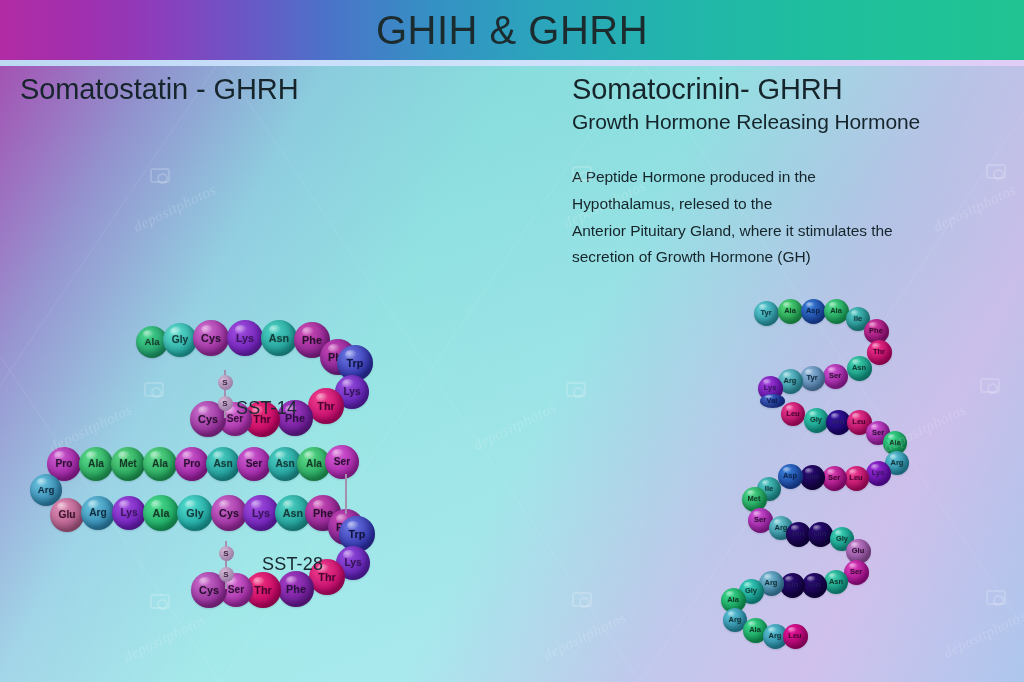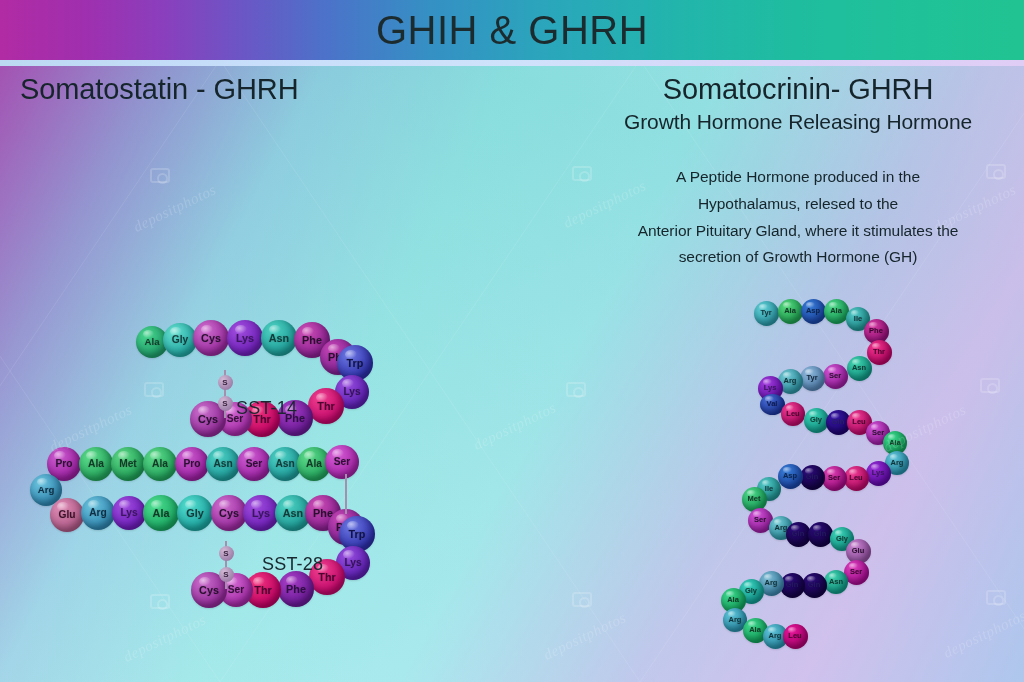--- a/index.html
+++ b/index.html
@@ -60,21 +60,21 @@
     letter-spacing:.5px; line-height:1;
   }
   .header-underline{
     position:absolute; left:0; top:60px; width:1024px; height:6px;
     background:linear-gradient(90deg,#bcd9f2 0%,#c8defa 25%,#cfe2fb 50%,#d9d5f8 75%,#e0cdf6 100%);
     z-index:6;
   }
   
   .col { position:absolute; top:74px; }
   .col-left  { left:20px;  width:500px; }
-  .col-right { left:572px; width:452px;text-align:center; }
+  .col-right { left:572px; width:452px; }
   .col h2 {
     font-size:29px; font-weight:400; color:#16252b;
     line-height:1.05; letter-spacing:-.1px;
   }
   .col h3 {
     font-size:21px; font-weight:400; color:#16252b;
     line-height:1.12; margin-top:6px; letter-spacing:-.1px;
   }
   .col .body {
     margin-top:30px; font-size:15.5px; color:#16252b;
@@ -199,21 +199,21 @@
     <div class="aa" title="GHRH : Asp" style="left: 800.5px; top: 298.5px; width: 25px; height: 25px; background: radial-gradient(circle at 33% 28%, rgb(58, 127, 216), rgb(26, 70, 168) 68%, rgb(26, 70, 168)); color: rgb(12, 36, 80); font-size: 7.5px; box-shadow: rgba(0, 0, 0, 0.33) -3px -4px 7px inset, rgba(0, 0, 0, 0.12) 0px 1px 2px;">Asp</div>
     <div class="aa" title="GHRH : Ala" style="left: 823.5px; top: 298.5px; width: 25px; height: 25px; background: radial-gradient(circle at 33% 28%, rgb(79, 217, 139), rgb(25, 163, 90) 68%, rgb(25, 163, 90)); color: rgb(18, 58, 38); font-size: 7.5px; box-shadow: rgba(0, 0, 0, 0.33) -3px -4px 7px inset, rgba(0, 0, 0, 0.12) 0px 1px 2px;">Ala</div>
     <div class="aa" title="GHRH : Ile" style="left: 846px; top: 307px; width: 24px; height: 24px; background: radial-gradient(circle at 33% 28%, rgb(84, 200, 198), rgb(31, 147, 146) 68%, rgb(31, 147, 146)); color: rgb(16, 51, 58); font-size: 7.5px; box-shadow: rgba(0, 0, 0, 0.33) -3px -4px 7px inset, rgba(0, 0, 0, 0.12) 0px 1px 2px;">Ile</div>
     <div class="aa" title="GHRH : Phe" style="left: 863.5px; top: 318.5px; width: 25px; height: 25px; background: radial-gradient(circle at 33% 28%, rgb(216, 63, 165), rgb(151, 16, 122) 68%, rgb(151, 16, 122)); color: rgb(58, 4, 48); font-size: 7.5px; box-shadow: rgba(0, 0, 0, 0.33) -3px -4px 7px inset, rgba(0, 0, 0, 0.12) 0px 1px 2px;">Phe</div>
     <div class="aa" title="GHRH : Thr" style="left: 866.5px; top: 339.5px; width: 25px; height: 25px; background: radial-gradient(circle at 33% 28%, rgb(240, 53, 141), rgb(189, 5, 102) 68%, rgb(189, 5, 102)); color: rgb(74, 2, 48); font-size: 7.5px; box-shadow: rgba(0, 0, 0, 0.33) -3px -4px 7px inset, rgba(0, 0, 0, 0.12) 0px 1px 2px;">Thr</div>
     <div class="aa" title="GHRH : Asn" style="left: 846.5px; top: 355.5px; width: 25px; height: 25px; background: radial-gradient(circle at 33% 28%, rgb(68, 213, 176), rgb(17, 153, 134) 68%, rgb(17, 153, 134)); color: rgb(16, 58, 52); font-size: 7.5px; box-shadow: rgba(0, 0, 0, 0.33) -3px -4px 7px inset, rgba(0, 0, 0, 0.12) 0px 1px 2px;">Asn</div>
     <div class="aa" title="GHRH : Ser" style="left: 822.5px; top: 363.5px; width: 25px; height: 25px; background: radial-gradient(circle at 33% 28%, rgb(209, 85, 212), rgb(157, 31, 162) 68%, rgb(157, 31, 162)); color: rgb(44, 15, 50); font-size: 7.5px; box-shadow: rgba(0, 0, 0, 0.33) -3px -4px 7px inset, rgba(0, 0, 0, 0.12) 0px 1px 2px;">Ser</div>
     <div class="aa" title="GHRH : Tyr" style="left: 799.5px; top: 365.5px; width: 25px; height: 25px; background: radial-gradient(circle at 33% 28%, rgb(143, 184, 218), rgb(85, 133, 181) 68%, rgb(85, 133, 181)); color: rgb(18, 40, 60); font-size: 7.5px; box-shadow: rgba(0, 0, 0, 0.33) -3px -4px 7px inset, rgba(0, 0, 0, 0.12) 0px 1px 2px;">Tyr</div>
     <div class="aa" title="GHRH : Arg" style="left: 777.5px; top: 368.5px; width: 25px; height: 25px; background: radial-gradient(circle at 33% 28%, rgb(116, 201, 212), rgb(46, 149, 166) 68%, rgb(46, 149, 166)); color: rgb(16, 51, 58); font-size: 7.5px; box-shadow: rgba(0, 0, 0, 0.33) -3px -4px 7px inset, rgba(0, 0, 0, 0.12) 0px 1px 2px;">Arg</div>
     <div class="aa" title="GHRH : Lys" style="left: 757.5px; top: 375.5px; width: 25px; height: 25px; background: radial-gradient(circle at 33% 28%, rgb(163, 63, 221), rgb(106, 17, 178) 68%, rgb(106, 17, 178)); color: rgb(59, 21, 96); font-size: 7.5px; box-shadow: rgba(0, 0, 0, 0.33) -3px -4px 7px inset, rgba(0, 0, 0, 0.12) 0px 1px 2px;">Lys</div>
-    <div class="aa" title="GHRH : Val" style="left: 759.5px; top: 393.5px; width: 25px; height: 21px; background: radial-gradient(circle at 33% 28%, rgb(74, 111, 214), rgb(27, 54, 160) 68%, rgb(27, 54, 160)); color: rgb(12, 26, 80); font-size: 7.5px; box-shadow: rgba(0, 0, 0, 0.33) -3px -4px 7px inset, rgba(0, 0, 0, 0.12) 0px 1px 2px;">Val</div>
+    <div class="aa" title="GHRH : Val" style="left: 759.5px; top: 393.5px; width: 25px; height: 14px; background: radial-gradient(circle at 33% 28%, rgb(74, 111, 214), rgb(27, 54, 160) 68%, rgb(27, 54, 160)); color: rgb(12, 26, 80); font-size: 7.5px; box-shadow: rgba(0, 0, 0, 0.33) -3px -4px 7px inset, rgba(0, 0, 0, 0.12) 0px 1px 2px;">Val</div>
     <div class="aa" title="GHRH : Leu" style="left: 781px; top: 402px; width: 24px; height: 24px; background: radial-gradient(circle at 33% 28%, rgb(238, 63, 148), rgb(189, 10, 106) 68%, rgb(189, 10, 106)); color: rgb(74, 2, 48); font-size: 7.5px; box-shadow: rgba(0, 0, 0, 0.33) -3px -4px 7px inset, rgba(0, 0, 0, 0.12) 0px 1px 2px;">Leu</div>
     <div class="aa" title="GHRH : Gly" style="left: 803.5px; top: 407.5px; width: 25px; height: 25px; background: radial-gradient(circle at 33% 28%, rgb(63, 212, 184), rgb(17, 156, 140) 68%, rgb(17, 156, 140)); color: rgb(16, 58, 52); font-size: 7.5px; box-shadow: rgba(0, 0, 0, 0.33) -3px -4px 7px inset, rgba(0, 0, 0, 0.12) 0px 1px 2px;">Gly</div>
     <div class="aa" title="GHRH : Gln" style="left: 825.5px; top: 409.5px; width: 25px; height: 25px; background: radial-gradient(circle at 33% 28%, rgb(58, 26, 168), rgb(28, 4, 112) 68%, rgb(28, 4, 112)); color: rgb(42, 31, 106); font-size: 7.5px; box-shadow: rgba(0, 0, 0, 0.33) -3px -4px 7px inset, rgba(0, 0, 0, 0.12) 0px 1px 2px;">Gln</div>
     <div class="aa" title="GHRH : Leu" style="left: 846.5px; top: 409.5px; width: 25px; height: 25px; background: radial-gradient(circle at 33% 28%, rgb(238, 63, 148), rgb(189, 10, 106) 68%, rgb(189, 10, 106)); color: rgb(74, 2, 48); font-size: 7.5px; box-shadow: rgba(0, 0, 0, 0.33) -3px -4px 7px inset, rgba(0, 0, 0, 0.12) 0px 1px 2px;">Leu</div>
     <div class="aa" title="GHRH : Ser" style="left: 866px; top: 421px; width: 24px; height: 24px; background: radial-gradient(circle at 33% 28%, rgb(208, 85, 214), rgb(156, 31, 164) 68%, rgb(156, 31, 164)); color: rgb(44, 15, 50); font-size: 7.5px; box-shadow: rgba(0, 0, 0, 0.33) -3px -4px 7px inset, rgba(0, 0, 0, 0.12) 0px 1px 2px;">Ser</div>
     <div class="aa" title="GHRH : Ala" style="left: 883px; top: 431px; width: 24px; height: 24px; background: radial-gradient(circle at 33% 28%, rgb(63, 217, 143), rgb(18, 163, 92) 68%, rgb(18, 163, 92)); color: rgb(18, 58, 38); font-size: 7.5px; box-shadow: rgba(0, 0, 0, 0.33) -3px -4px 7px inset, rgba(0, 0, 0, 0.12) 0px 1px 2px;">Ala</div>
     <div class="aa" title="GHRH : Arg" style="left: 885px; top: 451px; width: 24px; height: 24px; background: radial-gradient(circle at 33% 28%, rgb(99, 197, 217), rgb(40, 144, 171) 68%, rgb(40, 144, 171)); color: rgb(16, 51, 58); font-size: 7.5px; box-shadow: rgba(0, 0, 0, 0.33) -3px -4px 7px inset, rgba(0, 0, 0, 0.12) 0px 1px 2px;">Arg</div>
     <div class="aa" title="GHRH : Lys" style="left: 865.5px; top: 460.5px; width: 25px; height: 25px; background: radial-gradient(circle at 33% 28%, rgb(154, 47, 216), rgb(95, 11, 168) 68%, rgb(95, 11, 168)); color: rgb(59, 21, 96); font-size: 7.5px; box-shadow: rgba(0, 0, 0, 0.33) -3px -4px 7px inset, rgba(0, 0, 0, 0.12) 0px 1px 2px;">Lys</div>
     <div class="aa" title="GHRH : Leu" style="left: 843.5px; top: 465.5px; width: 25px; height: 25px; background: radial-gradient(circle at 33% 28%, rgb(238, 63, 148), rgb(189, 10, 106) 68%, rgb(189, 10, 106)); color: rgb(74, 2, 48); font-size: 7.5px; box-shadow: rgba(0, 0, 0, 0.33) -3px -4px 7px inset, rgba(0, 0, 0, 0.12) 0px 1px 2px;">Leu</div>
     <div class="aa" title="GHRH : Ser" style="left: 821.5px; top: 465.5px; width: 25px; height: 25px; background: radial-gradient(circle at 33% 28%, rgb(224, 68, 180), rgb(165, 12, 134) 68%, rgb(165, 12, 134)); color: rgb(58, 4, 48); font-size: 7.5px; box-shadow: rgba(0, 0, 0, 0.33) -3px -4px 7px inset, rgba(0, 0, 0, 0.12) 0px 1px 2px;">Ser</div>

